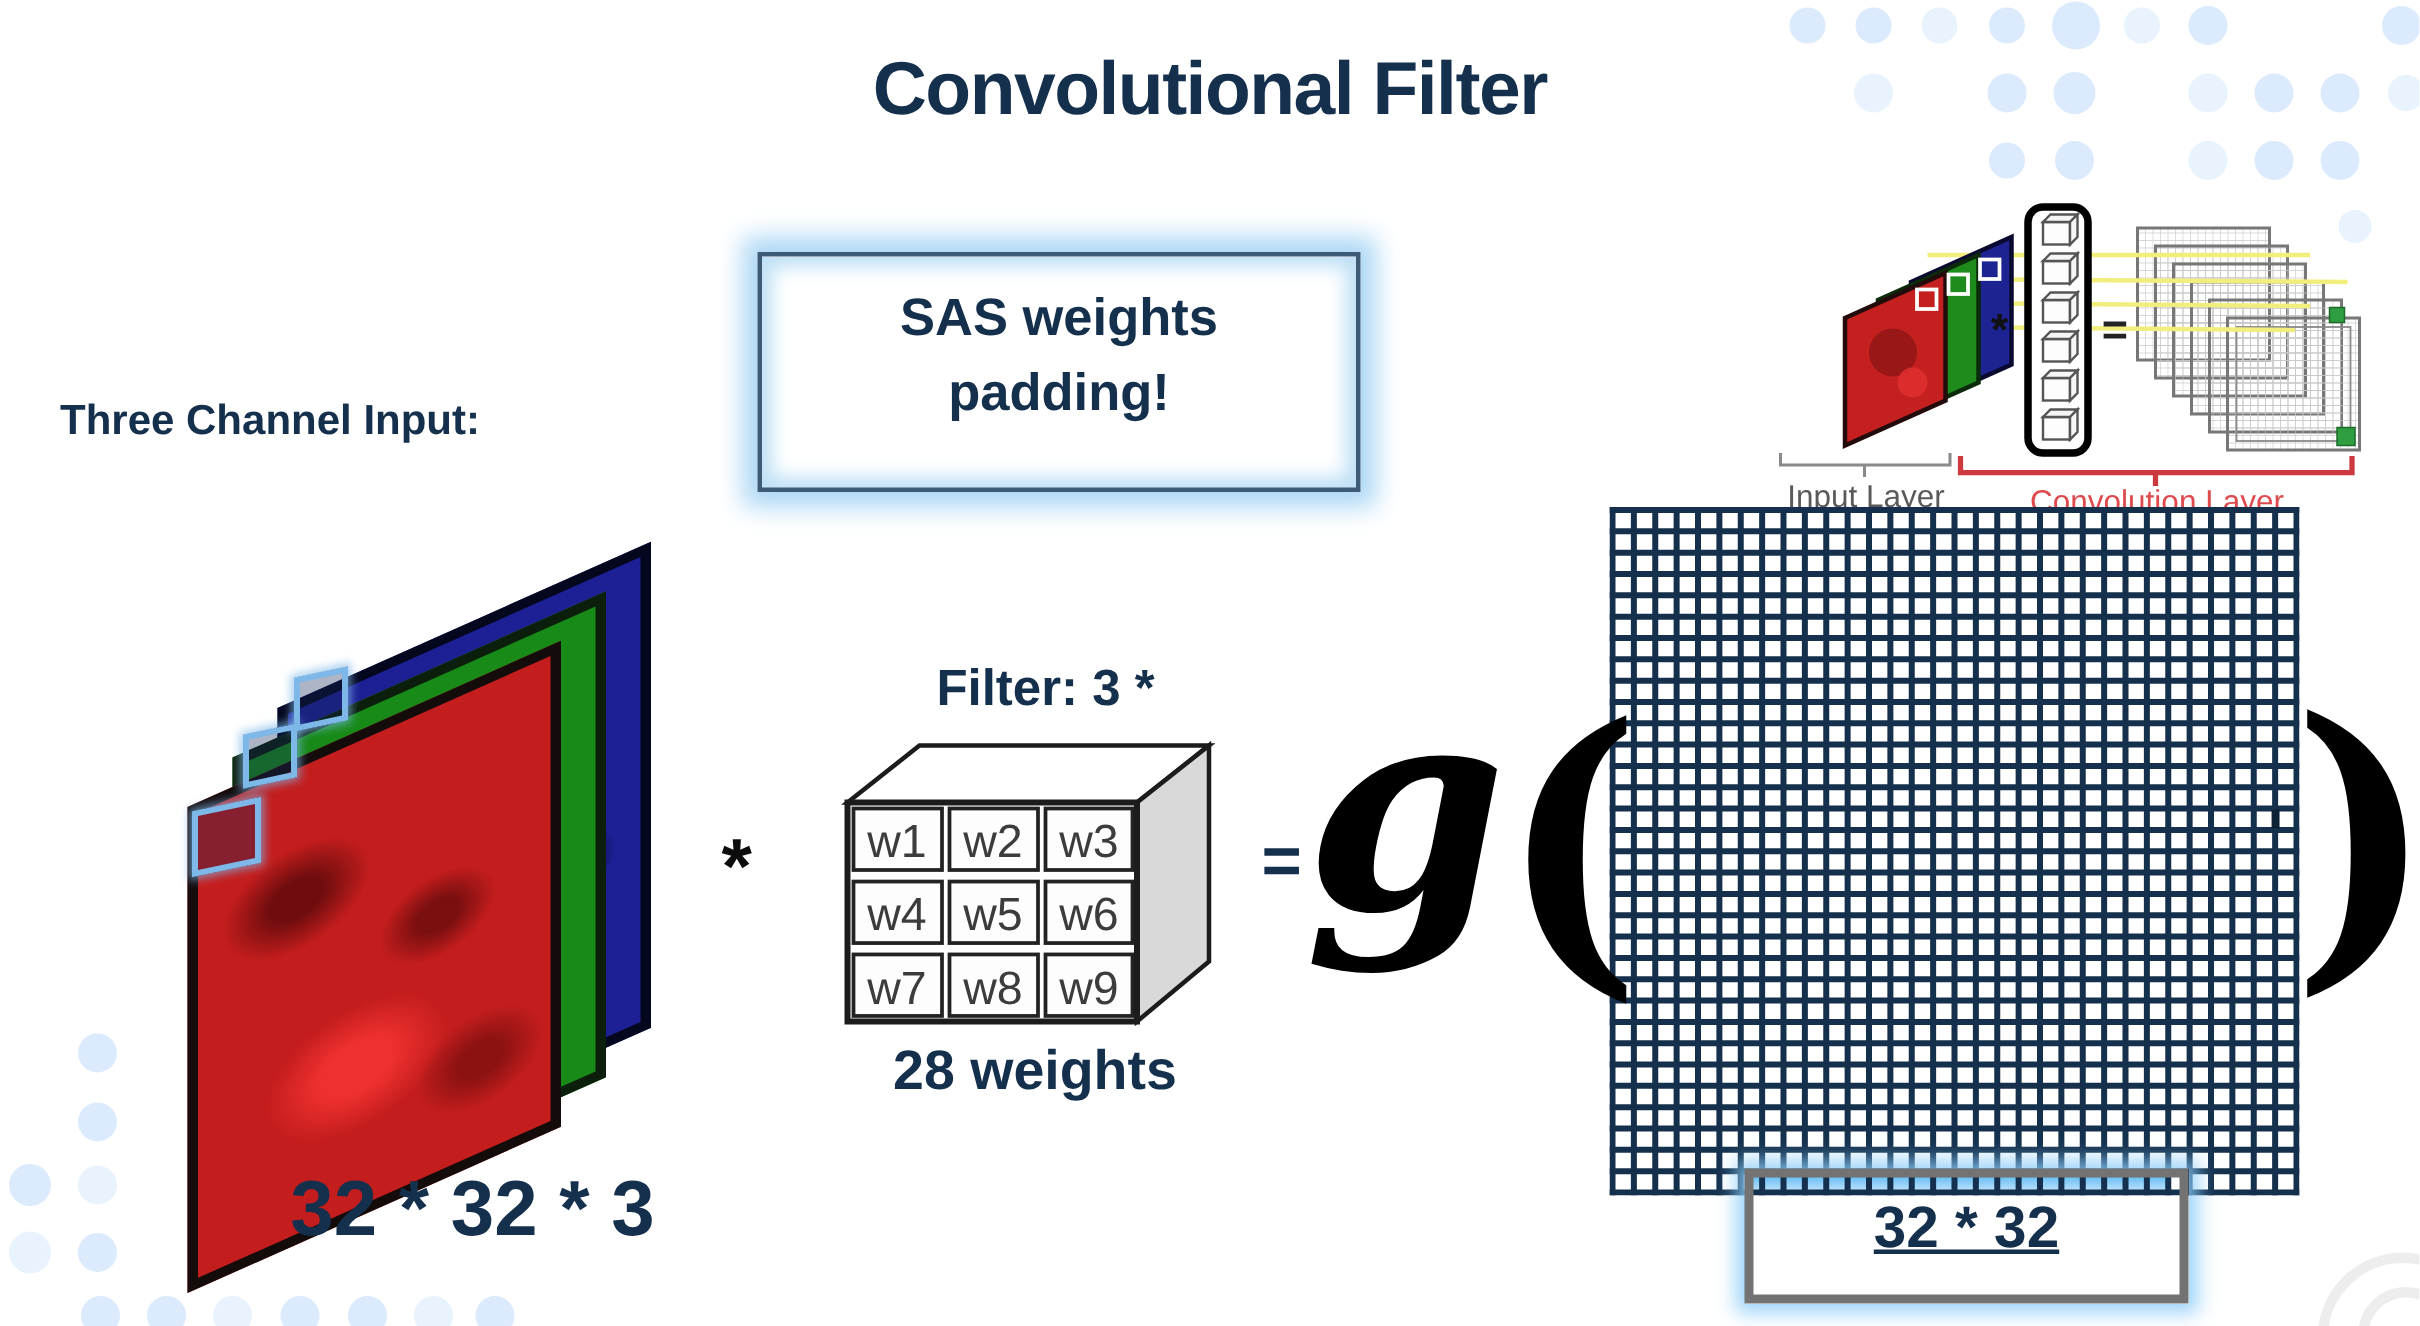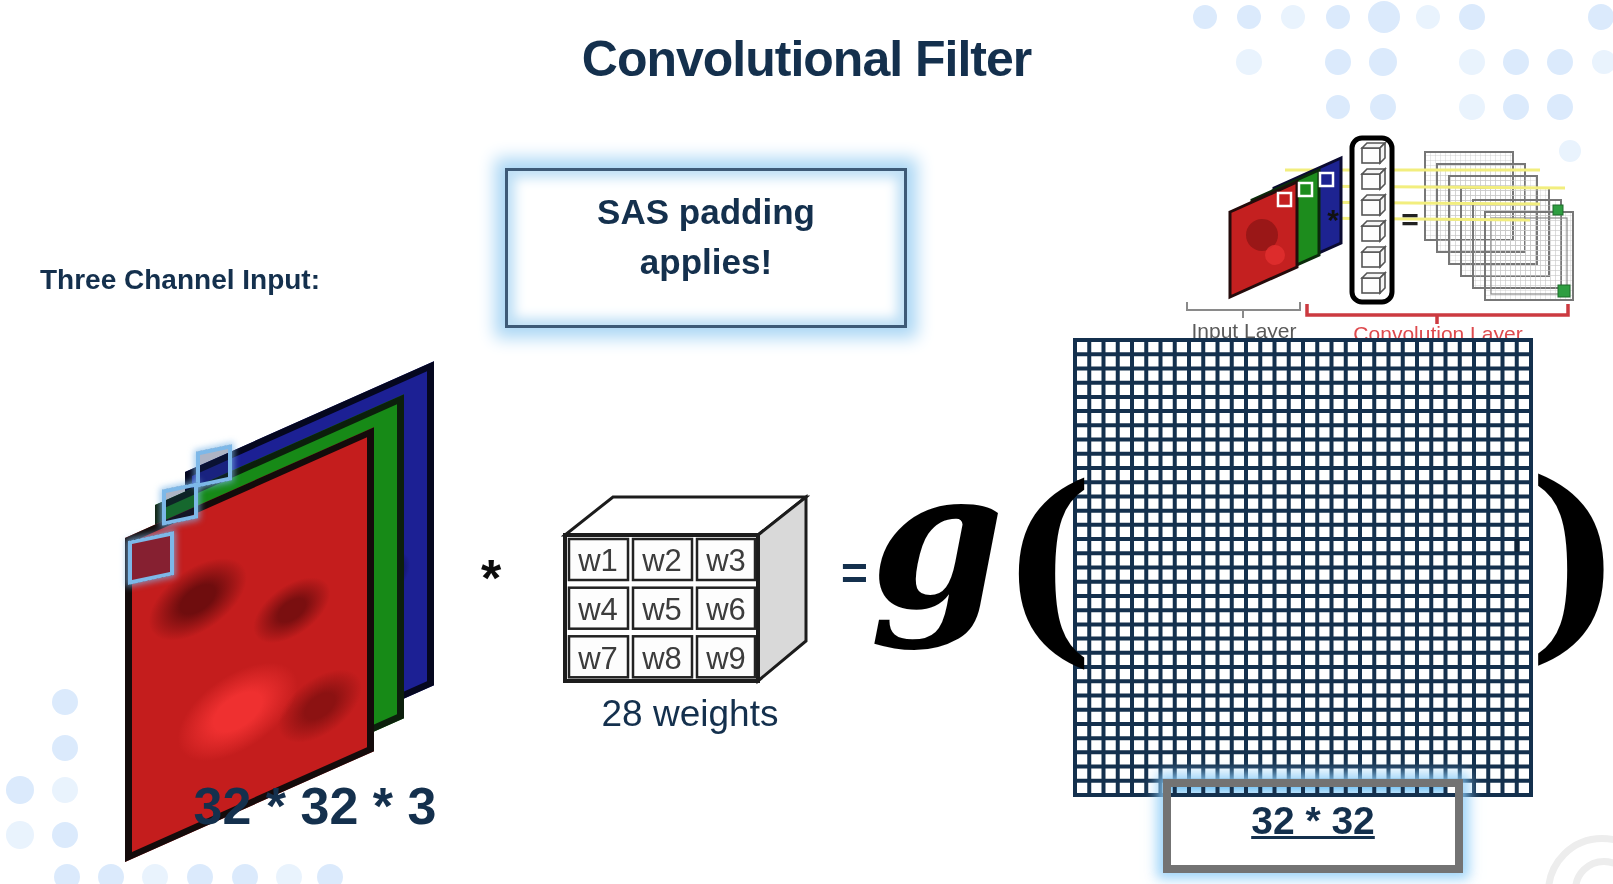--- a/index.html
+++ b/index.html
@@ -36,36 +36,36 @@
   .m3{left:8px;top:206px;width:38px;height:36px;}
 
   
   .callout{left:505px;top:168px;width:396px;height:138px;border:3px solid #3d5a77;
            background:#fff;box-shadow:0 0 16px 10px #abd7f5, inset 0 0 12px 7px #bfe0f6;
            text-align:center;font-size:35px;font-weight:bold;line-height:50px;padding-top:16px;
            overflow:visible;}
 
   .asterisk-main{left:481px;top:548px;font-size:52px;font-weight:bold;color:#0c0c0c;}
   .filter-label{left:567px;top:430px;width:260px;text-align:center;font-size:34px;font-weight:bold;line-height:58px;}
-  .weights-label{left:560px;top:693px;width:260px;text-align:center;font-size:37px;font-weight:normal;}
+  .weights-label{left:560px;top:693px;width:260px;text-align:center;font-size:37px;font-weight:bold;}
 
   .equals-main{left:841px;top:546px;font-size:46px;font-weight:bold;}
   .g-symbol{left:870px;top:444px;font-family:"DejaVu Serif",serif;font-style:italic;font-weight:bold;
             font-size:192px;line-height:1;color:#000;}
   .paren{font-family:"DejaVu Serif",serif;font-weight:bold;font-size:200px;line-height:1.2;color:#000;
          transform:scaleY(1.05);transform-origin:top left;z-index:5;}
   .paren-left{left:1000px;top:438px;}
   .paren-right{left:1528px;top:434px;}
   .prime-mark{left:1510px;top:530px;font-family:"DejaVu Serif",serif;font-weight:bold;font-size:46px;
               color:#0e2236;z-index:6;}
 
   .reference-label{left:1018px;top:212px;font-size:37px;}
 
   
-  .output-box{left:1163px;top:779px;width:284px;height:78px;border:8px solid #737373;
+  .output-box{left:1163px;top:779px;width:284px;height:78px;border:6px solid #737373;
               box-shadow:0 0 12px 6px rgba(140,205,248,.85);text-align:center;z-index:4;}
   .output-box span{display:inline-block;margin-top:12px;font-size:39px;font-weight:bold;
                    text-decoration:underline;}
 
   .dot{position:absolute;border-radius:50%;}
   .faint-circle{position:absolute;border-radius:50%;border:7px solid #ededed;}
 </style>
 </head>
 <body>
 
@@ -80,26 +80,30 @@
     <div class="layer green"></div>
     <div class="layer red"></div>
     <div class="marker m1"></div>
     <div class="marker m2"></div>
     <div class="marker m3"></div>
   </div>
 
   <div class="abs dims-label navy">32 * 32 * 3</div>
 
   <div class="abs callout navy">
-    <div>SAS padding</div>
-    <div>applies!</div>
+    <div>SAS weights</div>
+    <div>padding!</div>
   </div>
 
   <div class="abs asterisk-main">*</div>
 
+  <div class="abs filter-label navy">
+    <div>Filter: 3 *</div>
+    <div>3</div>
+  </div>
 
   <svg class="abs" style="left:540px;top:480px;" width="290" height="215" viewBox="0 0 290 215">
     <polygon points="25,55 218,55 266,17 73,17" fill="#ffffff" stroke="#1c1c1c" stroke-width="3"></polygon>
     <polygon points="218,55 266,17 266,161 218,201" fill="#d9d9d9" stroke="#1c1c1c" stroke-width="3"></polygon>
     <rect x="25" y="55" width="193" height="146" fill="#ffffff" stroke="#1c1c1c" stroke-width="4"></rect>
     <g stroke="#222" stroke-width="2.5" fill="#fdfdfd">
       <rect x="29" y="59" width="59" height="41"></rect>
         <rect x="93" y="59" width="59" height="41"></rect>
         <rect x="157" y="59" width="58" height="41"></rect>
       <rect x="29" y="107.7" width="59" height="41"></rect>

